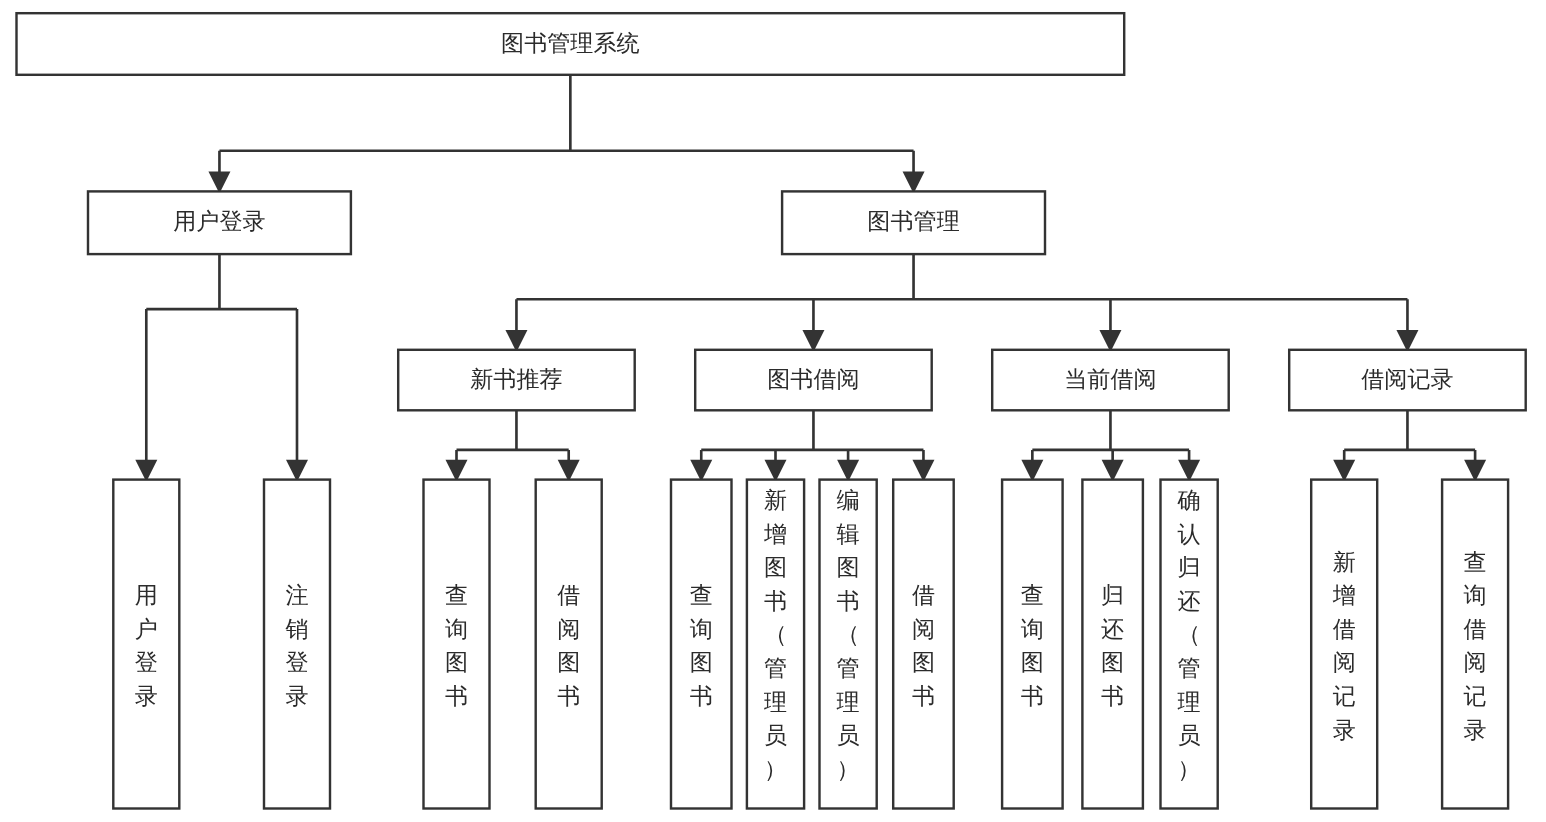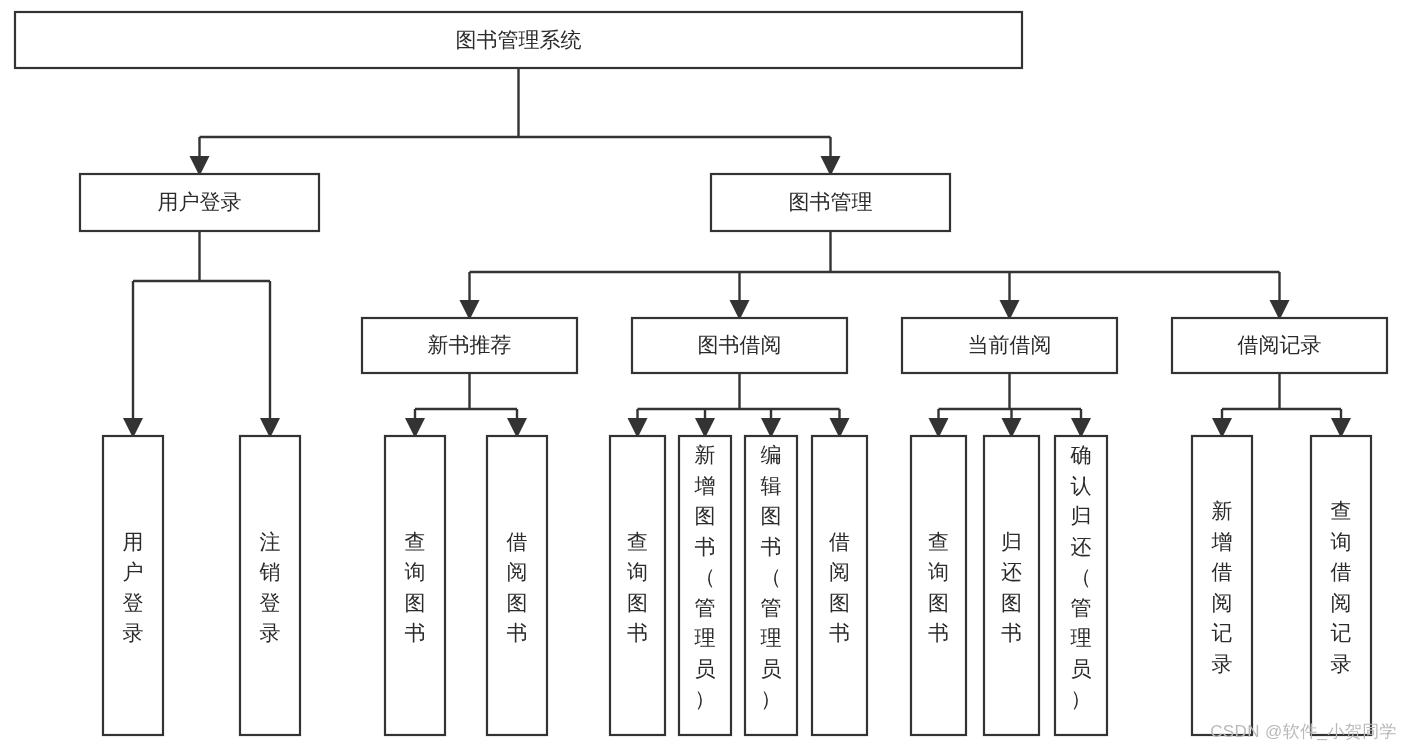--- a/index.html
+++ b/index.html
@@ -207,14 +207,13 @@
         <text class="node-label-v" x="1222" y="518"><tspan x="1222" y="518">新</tspan><tspan x="1222" y="548.5">增</tspan><tspan x="1222" y="579">借</tspan><tspan x="1222" y="609.5">阅</tspan><tspan x="1222" y="640">记</tspan><tspan x="1222" y="670.5">录</tspan></text>
       </g>
 
       <g>
         <rect class="node-box" x="1311" y="436" width="60" height="299"></rect>
         <text class="node-label-v" x="1341" y="518"><tspan x="1341" y="518">查</tspan><tspan x="1341" y="548.5">询</tspan><tspan x="1341" y="579">借</tspan><tspan x="1341" y="609.5">阅</tspan><tspan x="1341" y="640">记</tspan><tspan x="1341" y="670.5">录</tspan></text>
       </g>
     </g>
   </svg>
 
-  <div class="watermark">CSDN @软件_小贺同学</div>
 </div>
 
 </body></html>

